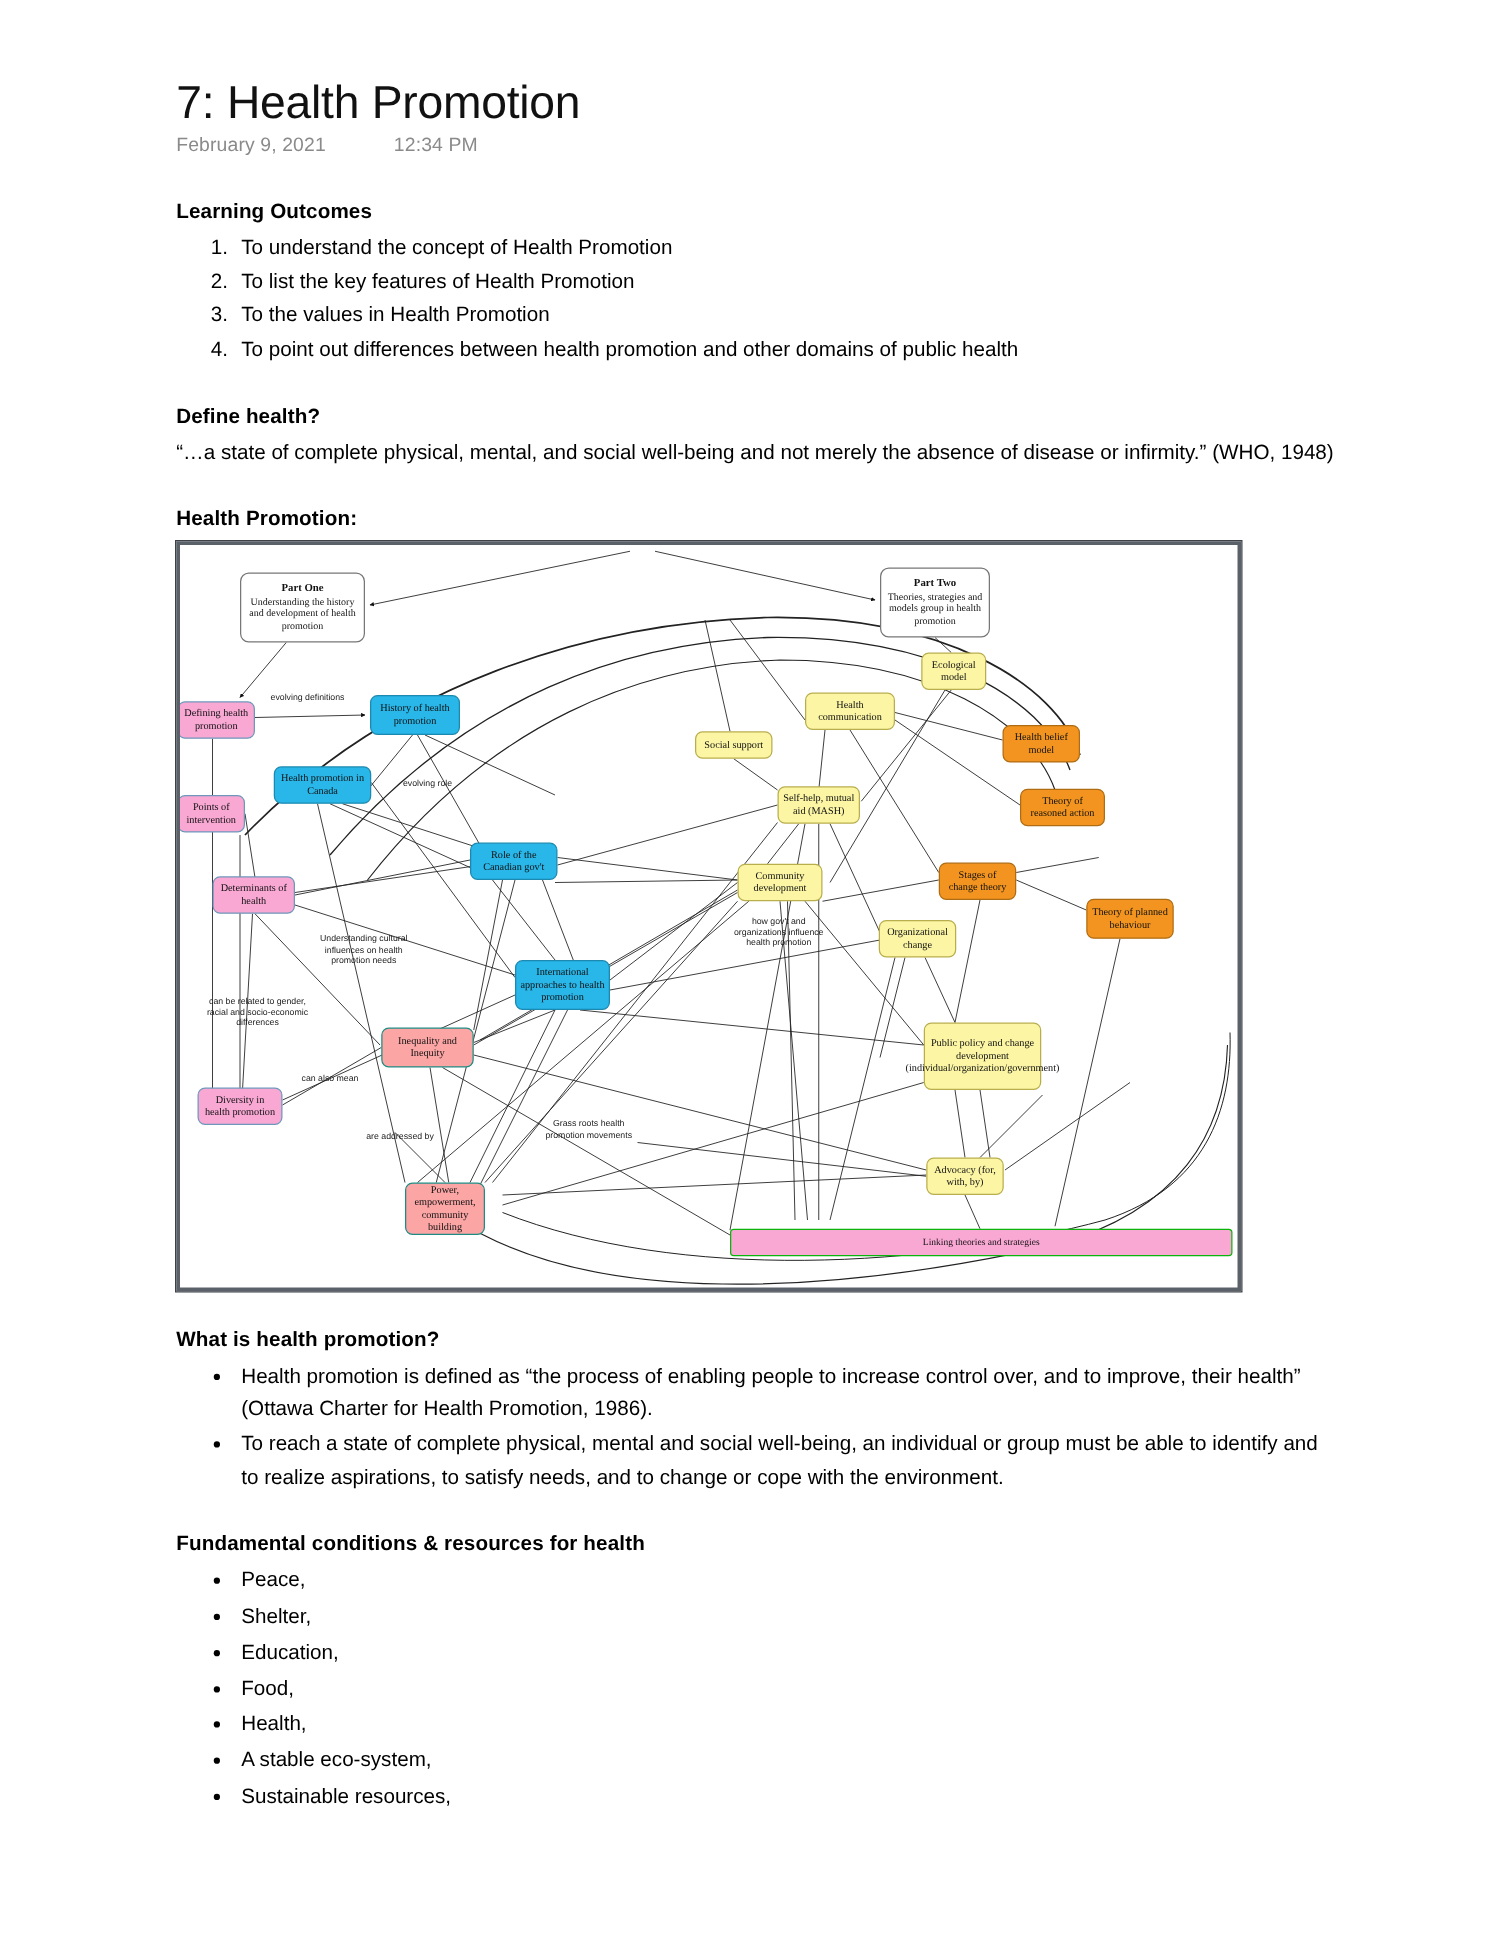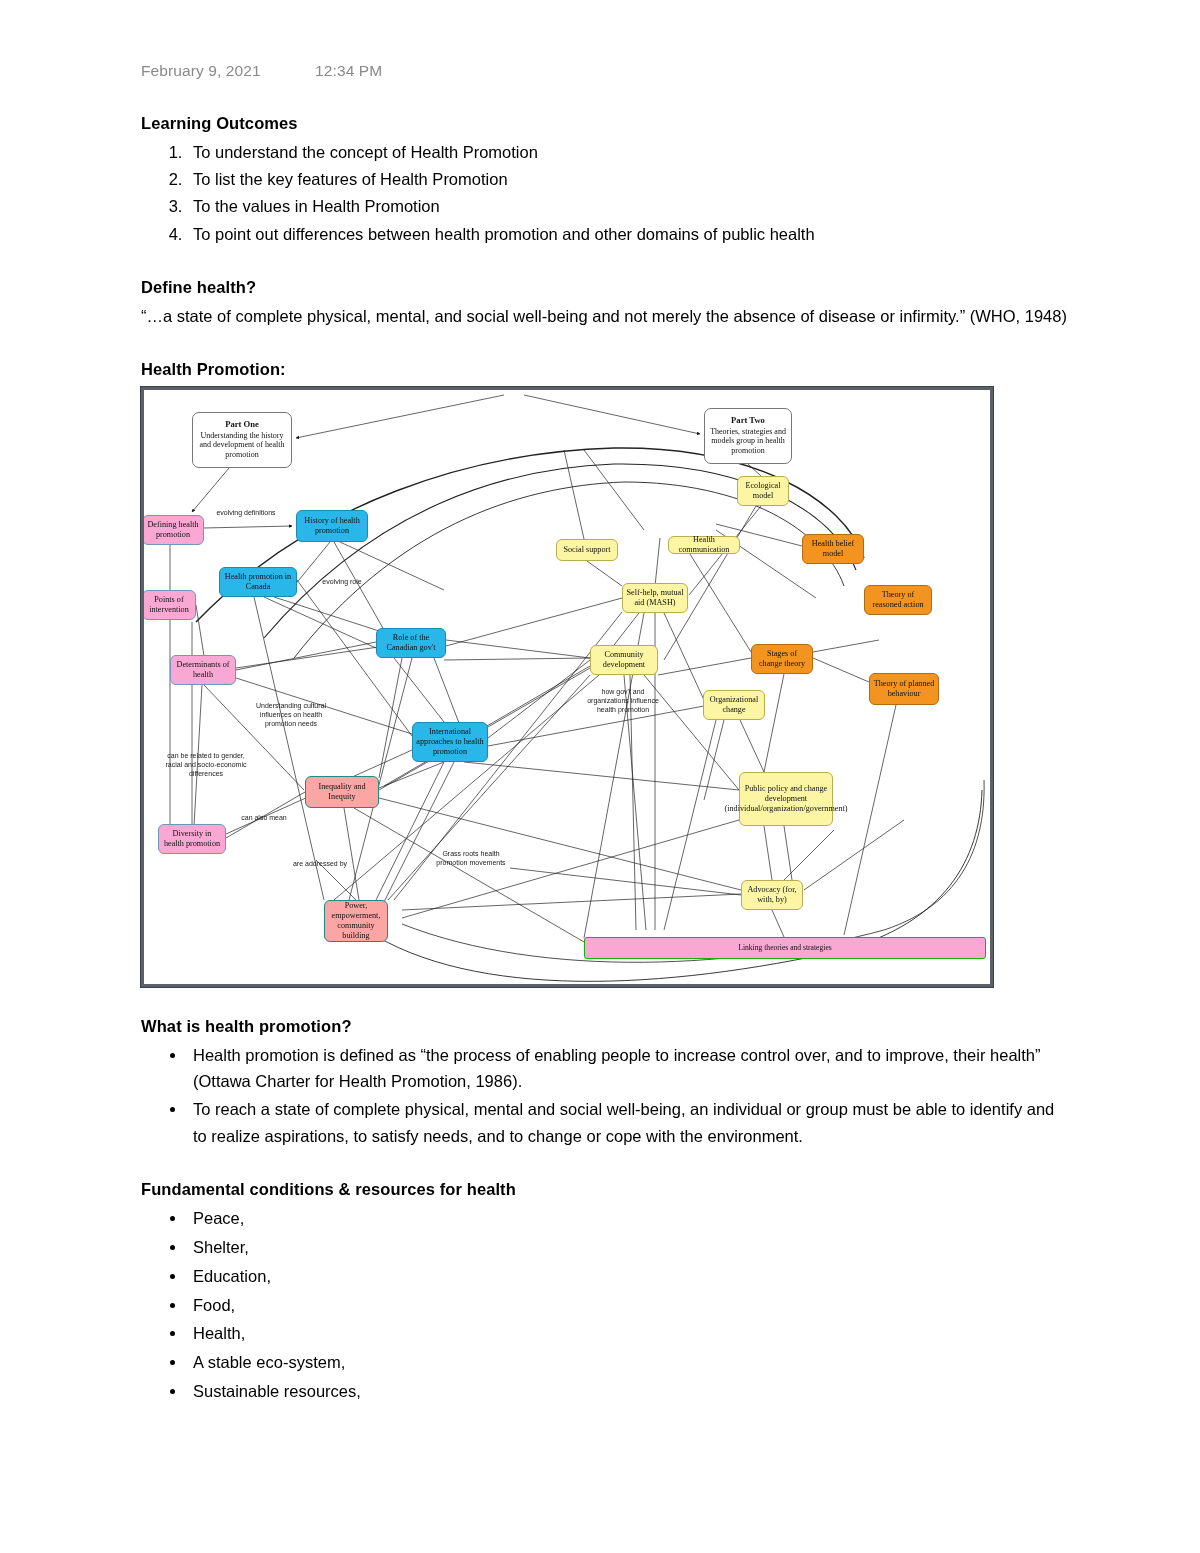--- a/index.html
+++ b/index.html
@@ -152,20 +152,21 @@
     text-align: center;
     z-index: 4;
   }
 </style>
 </head>
 <body>
 
 <div class="page">
   <div class="content">
 
+    <h1 class="doc-title">7: Health Promotion</h1>
     <p class="doc-meta">
       <span>February 9, 2021</span>
       <span class="meta-time">12:34 PM</span>
     </p>
 
     <h2 class="section-head">Learning Outcomes</h2>
     <ol class="outcomes">
       <li>To understand the concept of Health Promotion</li>
       <li>To list the key features of Health Promotion</li>
       <li>To the values in Health Promotion</li>
@@ -325,30 +326,30 @@
           </div>
         <div class="node lightblue" style="left:14px;top:434px;width:68px;height:30px;">
             <span>Diversity in health promotion</span>
           </div>
         <div class="node teal" style="left:180px;top:510px;width:64px;height:42px;">
             <span>Power, empowerment, community building</span>
           </div>
         <div class="node yellow" style="left:412px;top:149px;width:62px;height:22px;">
             <span>Social support</span>
           </div>
-        <div class="node yellow" style="left:524px;top:118px;width:72px;height:18px;margin-top:28px;">
+        <div class="node yellow" style="left:500px;top:118px;width:72px;height:30px;">
             <span>Health communication</span>
           </div>
         <div class="node yellow" style="left:593px;top:86px;width:52px;height:30px;">
             <span>Ecological model</span>
           </div>
         <div class="node orange" style="left:658px;top:144px;width:62px;height:30px;">
             <span>Health belief model</span>
           </div>
-        <div class="node orange" style="left:672px;top:195px;width:68px;height:30px;margin-left:48px;">
+        <div class="node orange" style="left:672px;top:195px;width:68px;height:30px;">
             <span>Theory of reasoned action</span>
           </div>
         <div class="node yellow" style="left:478px;top:193px;width:66px;height:30px;">
             <span>Self-help, mutual aid (MASH)</span>
           </div>
         <div class="node yellow" style="left:446px;top:255px;width:68px;height:30px;">
             <span>Community development</span>
           </div>
         <div class="node orange" style="left:607px;top:254px;width:62px;height:30px;">
             <span>Stages of change theory</span>

